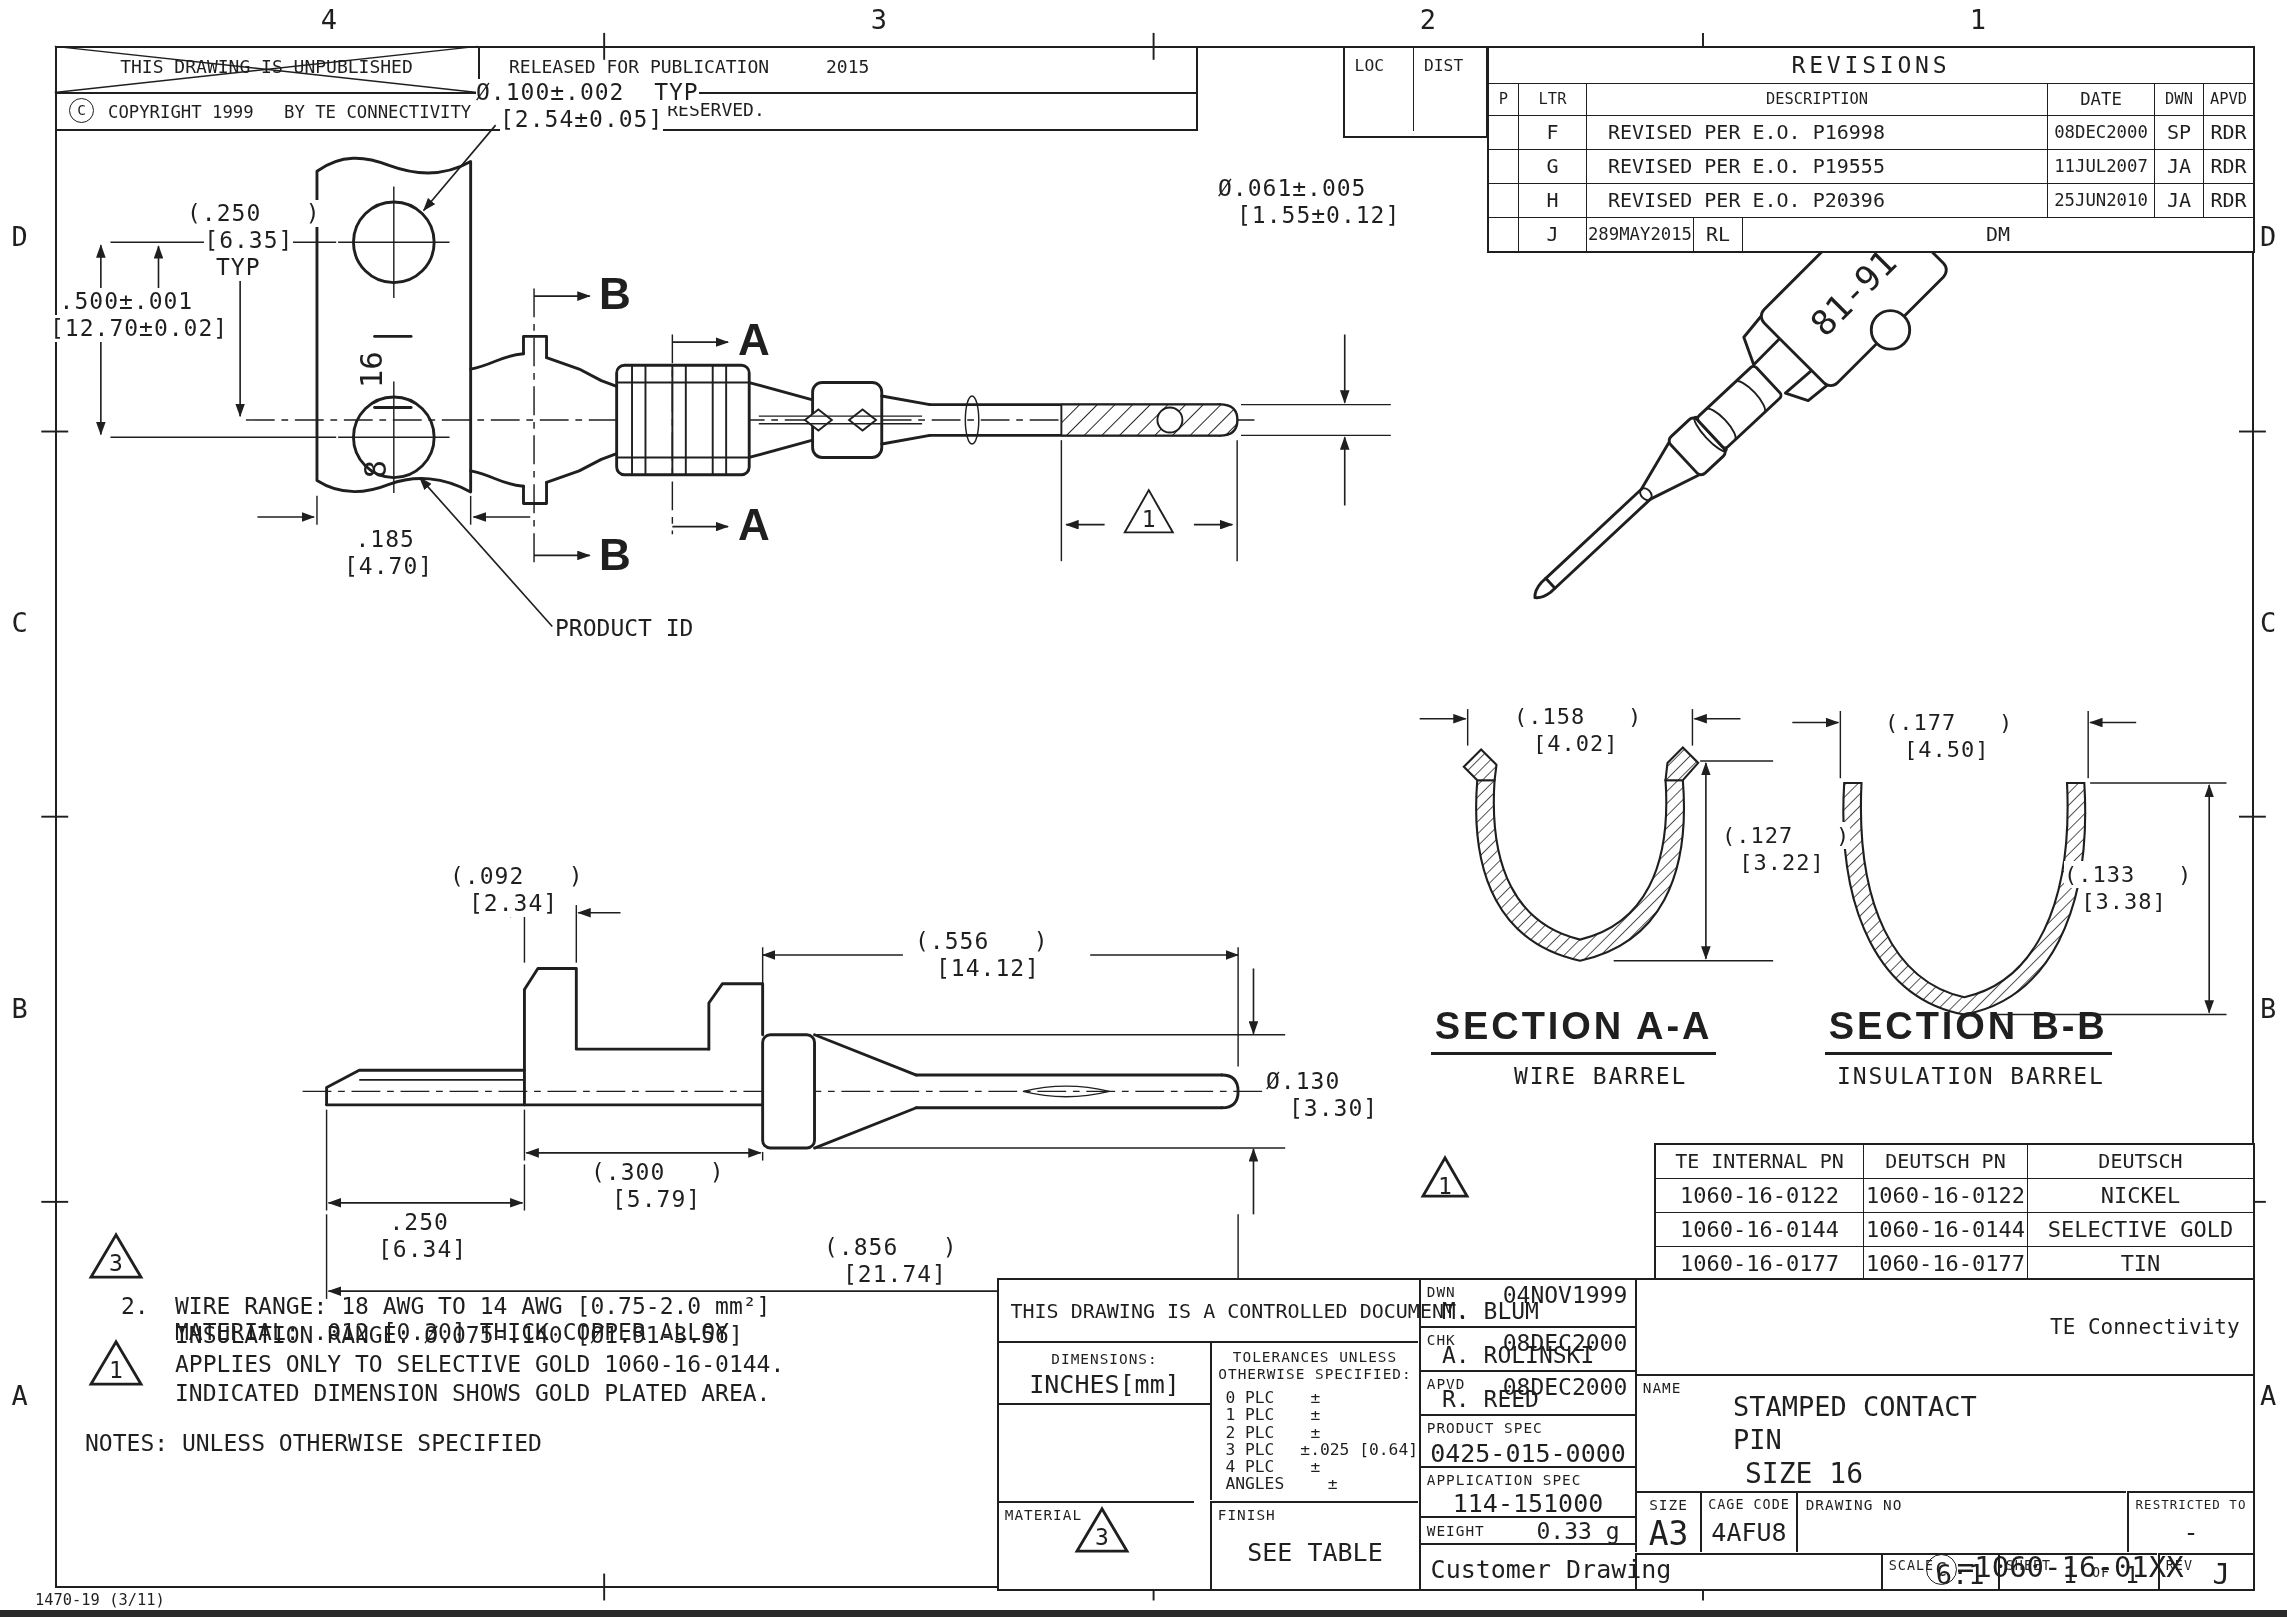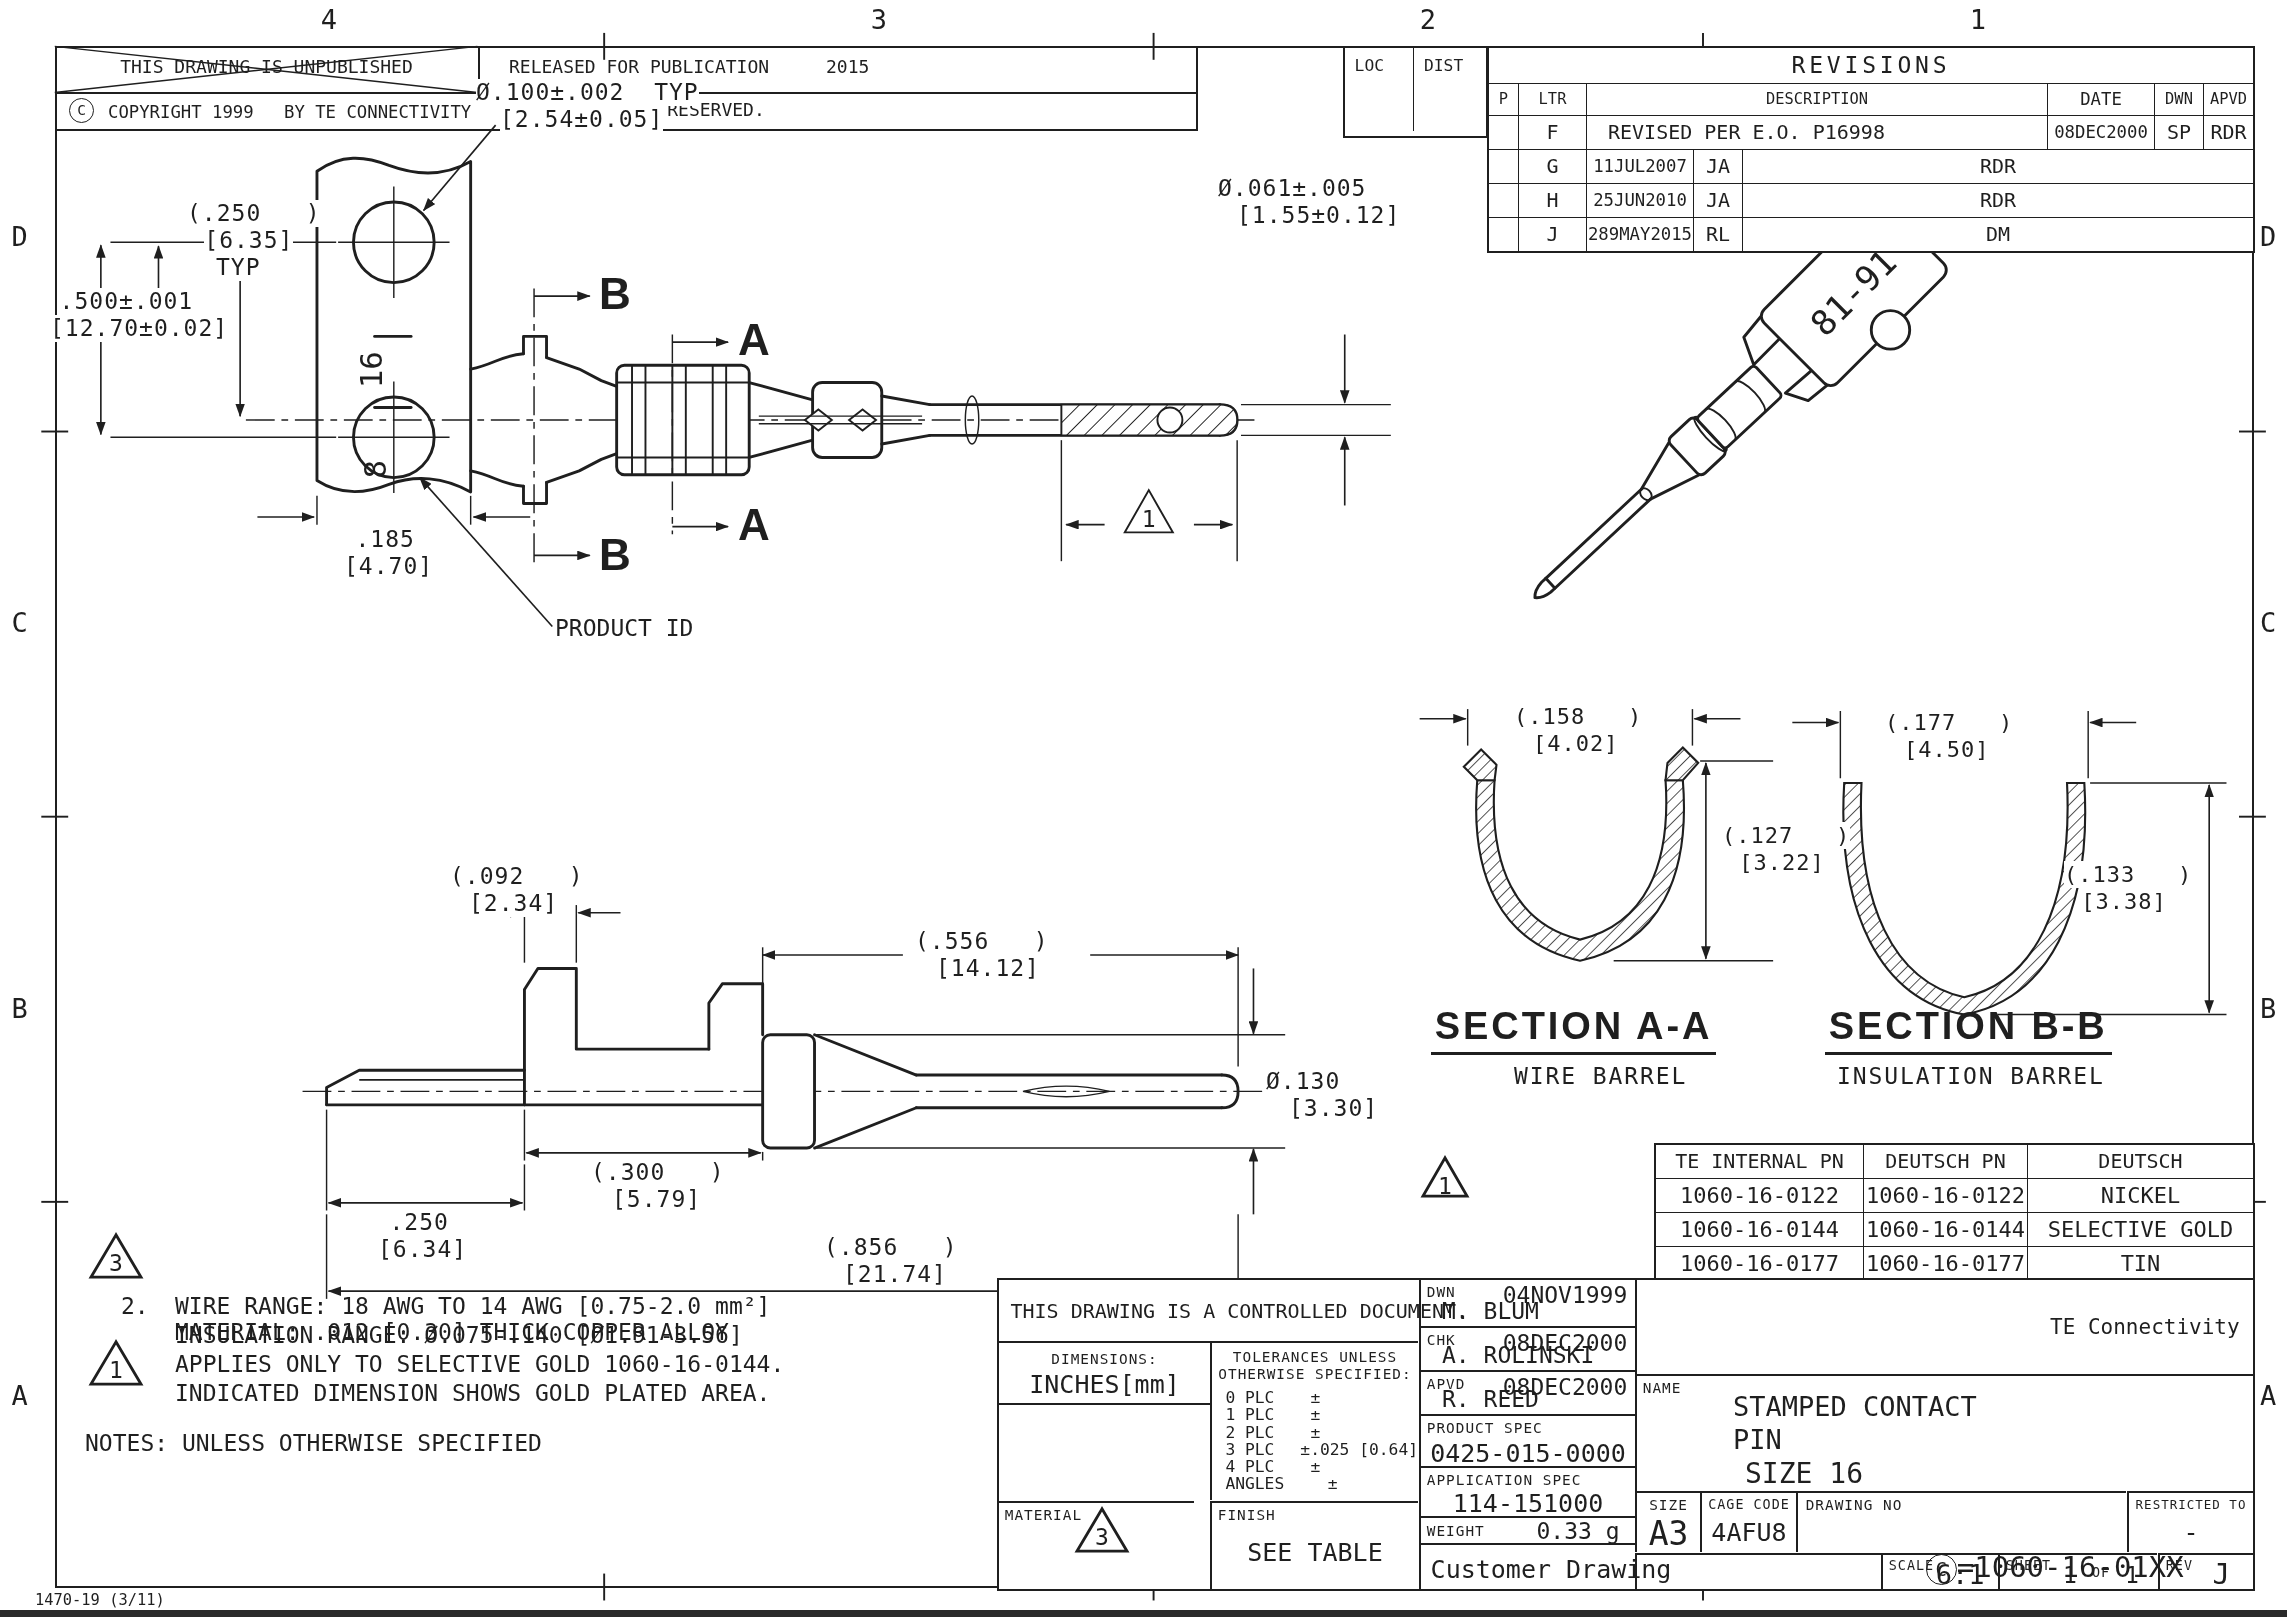--- a/index.html
+++ b/index.html
@@ -323,27 +323,29 @@
     <span class="rc1"></span>
       <span class="rc2">F</span>
       <span class="rc3">REVISED PER E.O. P16998</span>
       <span class="rc4">08DEC2000</span>
       <span class="rc5">SP</span>
       <span class="rc6">RDR</span>
   </div>
   <div class="rrow data">
     <span class="rc1"></span>
       <span class="rc2">G</span>
+      <span class="rc3">REVISED PER E.O. P19555</span>
       <span class="rc4">11JUL2007</span>
       <span class="rc5">JA</span>
       <span class="rc6">RDR</span>
   </div>
   <div class="rrow data">
     <span class="rc1"></span>
       <span class="rc2">H</span>
+      <span class="rc3">REVISED PER E.O. P20396</span>
       <span class="rc4">25JUN2010</span>
       <span class="rc5">JA</span>
       <span class="rc6">RDR</span>
   </div>
   <div class="rrow data">
     <span class="rc1"></span>
       <span class="rc2">J</span>
       <span class="rc4">289MAY2015</span>
       <span class="rc5">RL</span>
       <span class="rc6">DM</span>

